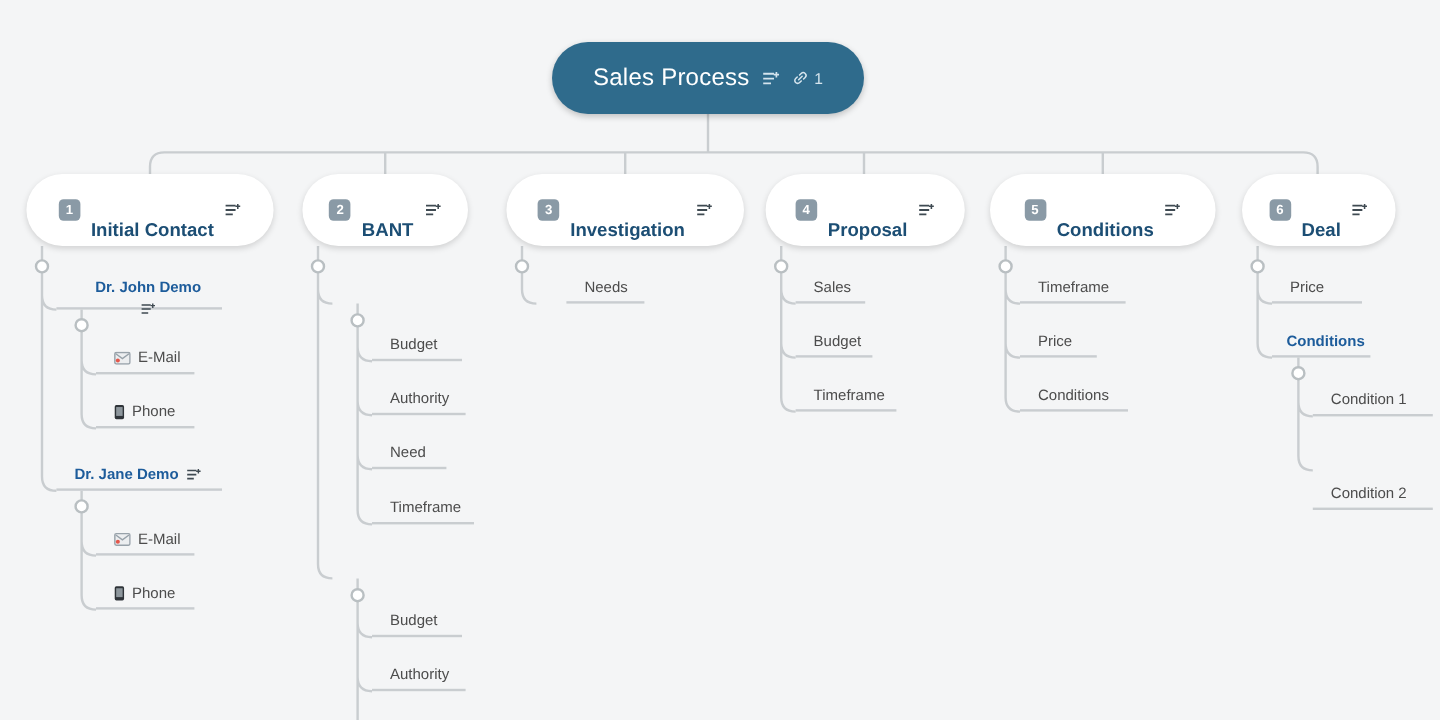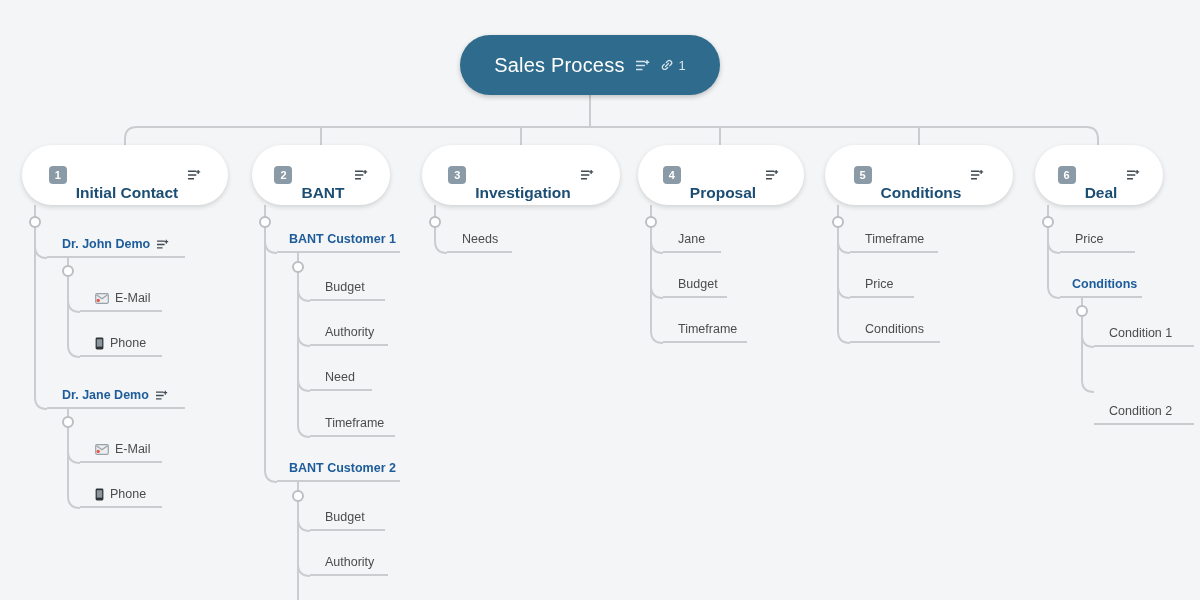--- a/index.html
+++ b/index.html
@@ -162,21 +162,21 @@
     <span class="badge">6</span>
     <span class="label">Deal</span>
     <span class="note-icon">
       <svg width="14" height="12" viewBox="0 0 15 13">
           <path d="M1 2.5h9M1 6.5h9M1 10.5h6.5" stroke="#3f4a52" stroke-width="1.6"></path>
           <path d="M12 1v4.5M9.8 3.2h4.4" stroke="#3f4a52" stroke-width="1.4"></path>
         </svg>
     </span>
   </div>
 
-  <div class="leaf link" style="left:47px; top:232px; width:138px;">
+  <div class="leaf link" style="left:47px; top:232px; width:138px;flex-direction:column;">
     <span>Dr. John Demo</span>
     <span class="note-icon">
       <svg width="13" height="11" viewBox="0 0 15 13">
           <path d="M1 2.5h9M1 6.5h9M1 10.5h6.5" stroke="#3f4a52" stroke-width="1.6"></path>
           <path d="M12 1v4.5M9.8 3.2h4.4" stroke="#3f4a52" stroke-width="1.4"></path>
         </svg>
     </span>
   </div>
   <div class="leaf" style="left:80px; top:286px; width:82px;">
     <span class="mail-icon">
@@ -219,51 +219,45 @@
   <div class="leaf" style="left:80px; top:482px; width:82px;">
     <span class="phone-icon">
       <svg width="9" height="13" viewBox="0 0 9 13">
           <rect x="0.6" y="0.6" width="7.8" height="11.8" rx="1.4" fill="#2e3338"></rect>
           <rect x="1.8" y="2.2" width="5.4" height="7.4" fill="#8d969c"></rect>
         </svg>
     </span>
     <span>Phone</span>
   </div>
 
-  <div class="leaf link" style="left:277px; top:227px; width:123px; padding-left:12px;">
-    <span>BANT Customer 1</span>
-  </div>
   <div class="leaf" style="left:310px; top:275px; width:75px;">
     <span>Budget</span>
   </div>
   <div class="leaf" style="left:310px; top:320px; width:78px;">
     <span>Authority</span>
   </div>
   <div class="leaf" style="left:310px; top:365px; width:62px;">
     <span>Need</span>
   </div>
   <div class="leaf" style="left:310px; top:411px; width:85px;">
     <span>Timeframe</span>
   </div>
-  <div class="leaf link" style="left:277px; top:456px; width:123px; padding-left:12px;">
-    <span>BANT Customer 2</span>
-  </div>
   <div class="leaf" style="left:310px; top:505px; width:75px;">
     <span>Budget</span>
   </div>
   <div class="leaf" style="left:310px; top:550px; width:78px;">
     <span>Authority</span>
   </div>
 
-  <div class="leaf" style="left:447px; top:227px; width:65px;">
+  <div class="leaf" style="left:472px; top:227px; width:65px;">
     <span>Needs</span>
   </div>
 
   <div class="leaf" style="left:663px; top:227px; width:58px;">
-    <span>Jane</span>
+    <span>Sales</span>
   </div>
   <div class="leaf" style="left:663px; top:272px; width:64px;">
     <span>Budget</span>
   </div>
   <div class="leaf" style="left:663px; top:317px; width:84px;">
     <span>Timeframe</span>
   </div>
 
   <div class="leaf" style="left:850px; top:227px; width:88px;">
     <span>Timeframe</span>

